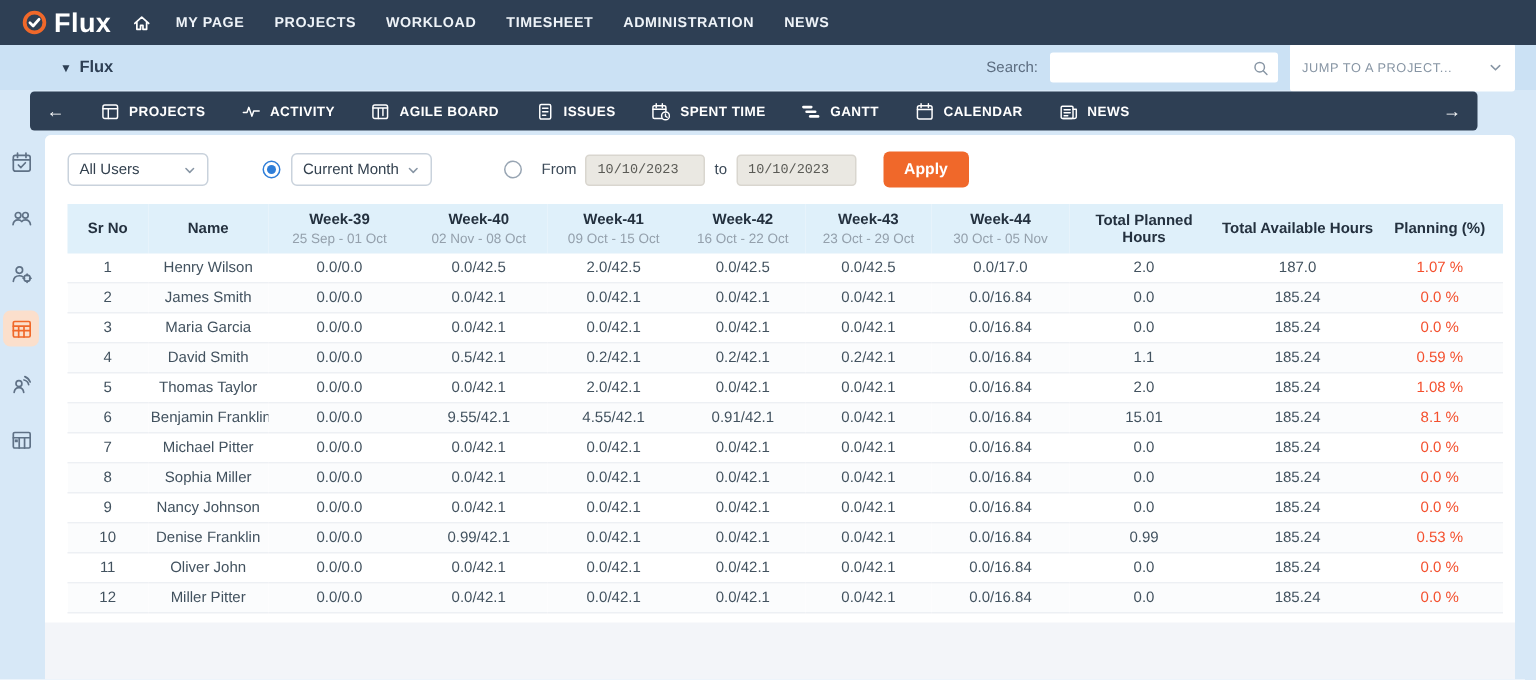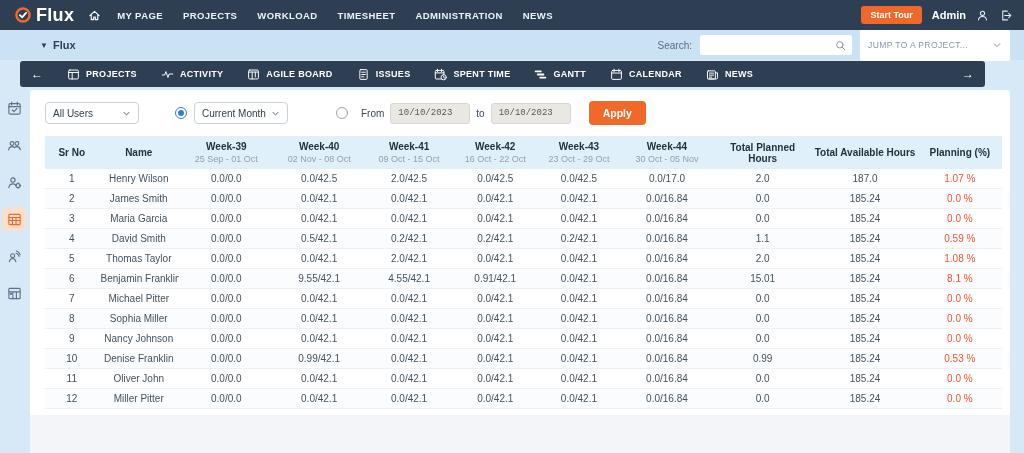--- a/index.html
+++ b/index.html
@@ -144,35 +144,20 @@
     </span>
     <nav id="nav-items">
         <span class="nav-item">MY PAGE</span>
         <span class="nav-item">PROJECTS</span>
         <span class="nav-item">WORKLOAD</span>
         <span class="nav-item">TIMESHEET</span>
         <span class="nav-item">ADMINISTRATION</span>
         <span class="nav-item">NEWS</span>
       </nav>
   </div>
-  <div class="nav-right">
-    <button class="start-tour">Start Tour</button>
-    <span class="admin-label">Admin</span>
-    <span class="nav-ico">
-      <svg viewBox="0 0 16 16" fill="none" stroke="currentColor" stroke-width="1.3" stroke-linecap="round" stroke-linejoin="round">
-        <circle cx="8" cy="5.3" r="2.6"></circle>
-        <path d="M3 13.6c.4-2.9 2.4-4.3 5-4.3s4.6 1.4 5 4.3"></path>
-      </svg>
-    </span>
-    <span class="nav-ico">
-      <svg viewBox="0 0 16 16" fill="none" stroke="currentColor" stroke-width="1.3" stroke-linecap="round" stroke-linejoin="round">
-        <path d="M10.3 2.6H4.6v10.8h5.7M7 8h7.6M12 5.4 14.6 8 12 10.6"></path>
-      </svg>
-    </span>
-  </div>
 </header>
 
 <div class="subheader">
   <div class="proj-switch">
     <span class="caret">▼</span>
     <span>Flux</span>
   </div>
   <div class="sub-right">
     <span class="search-label">Search:</span>
     <div class="search-box">

